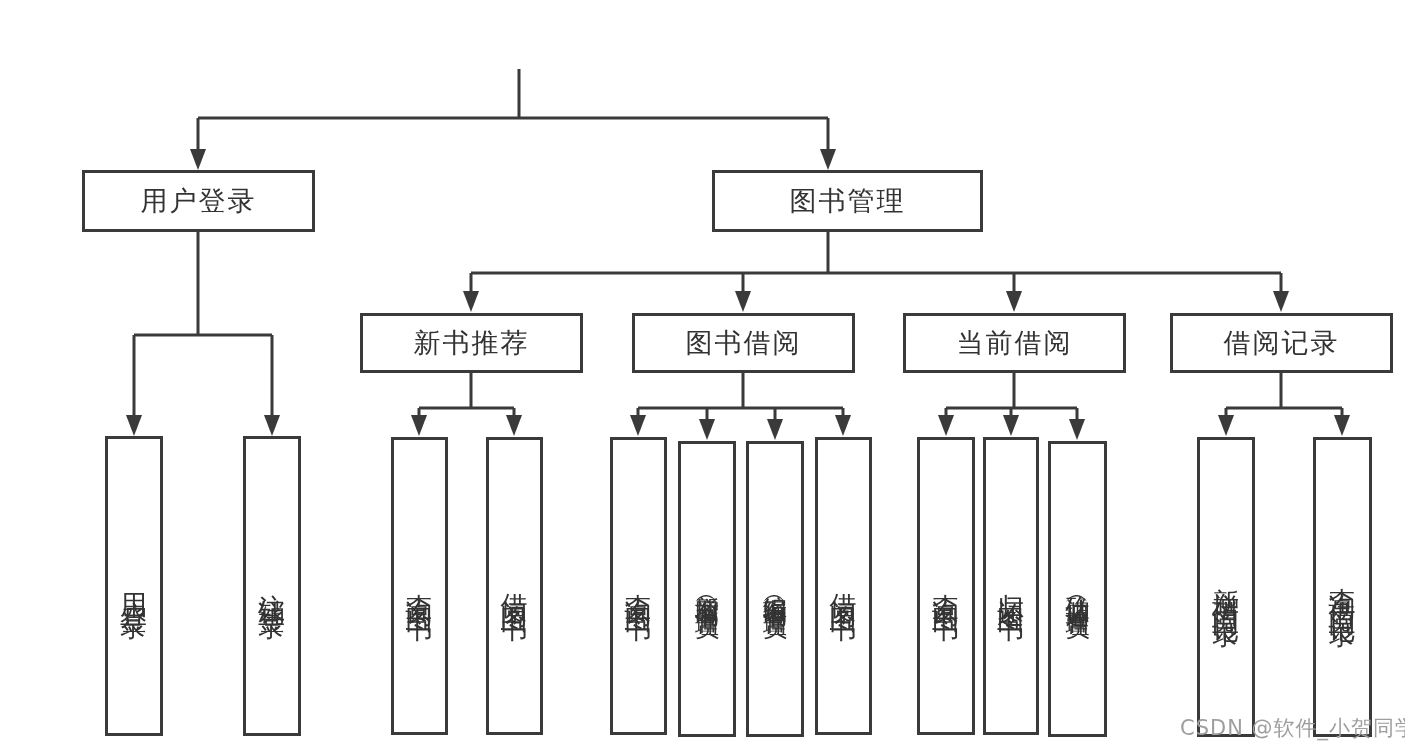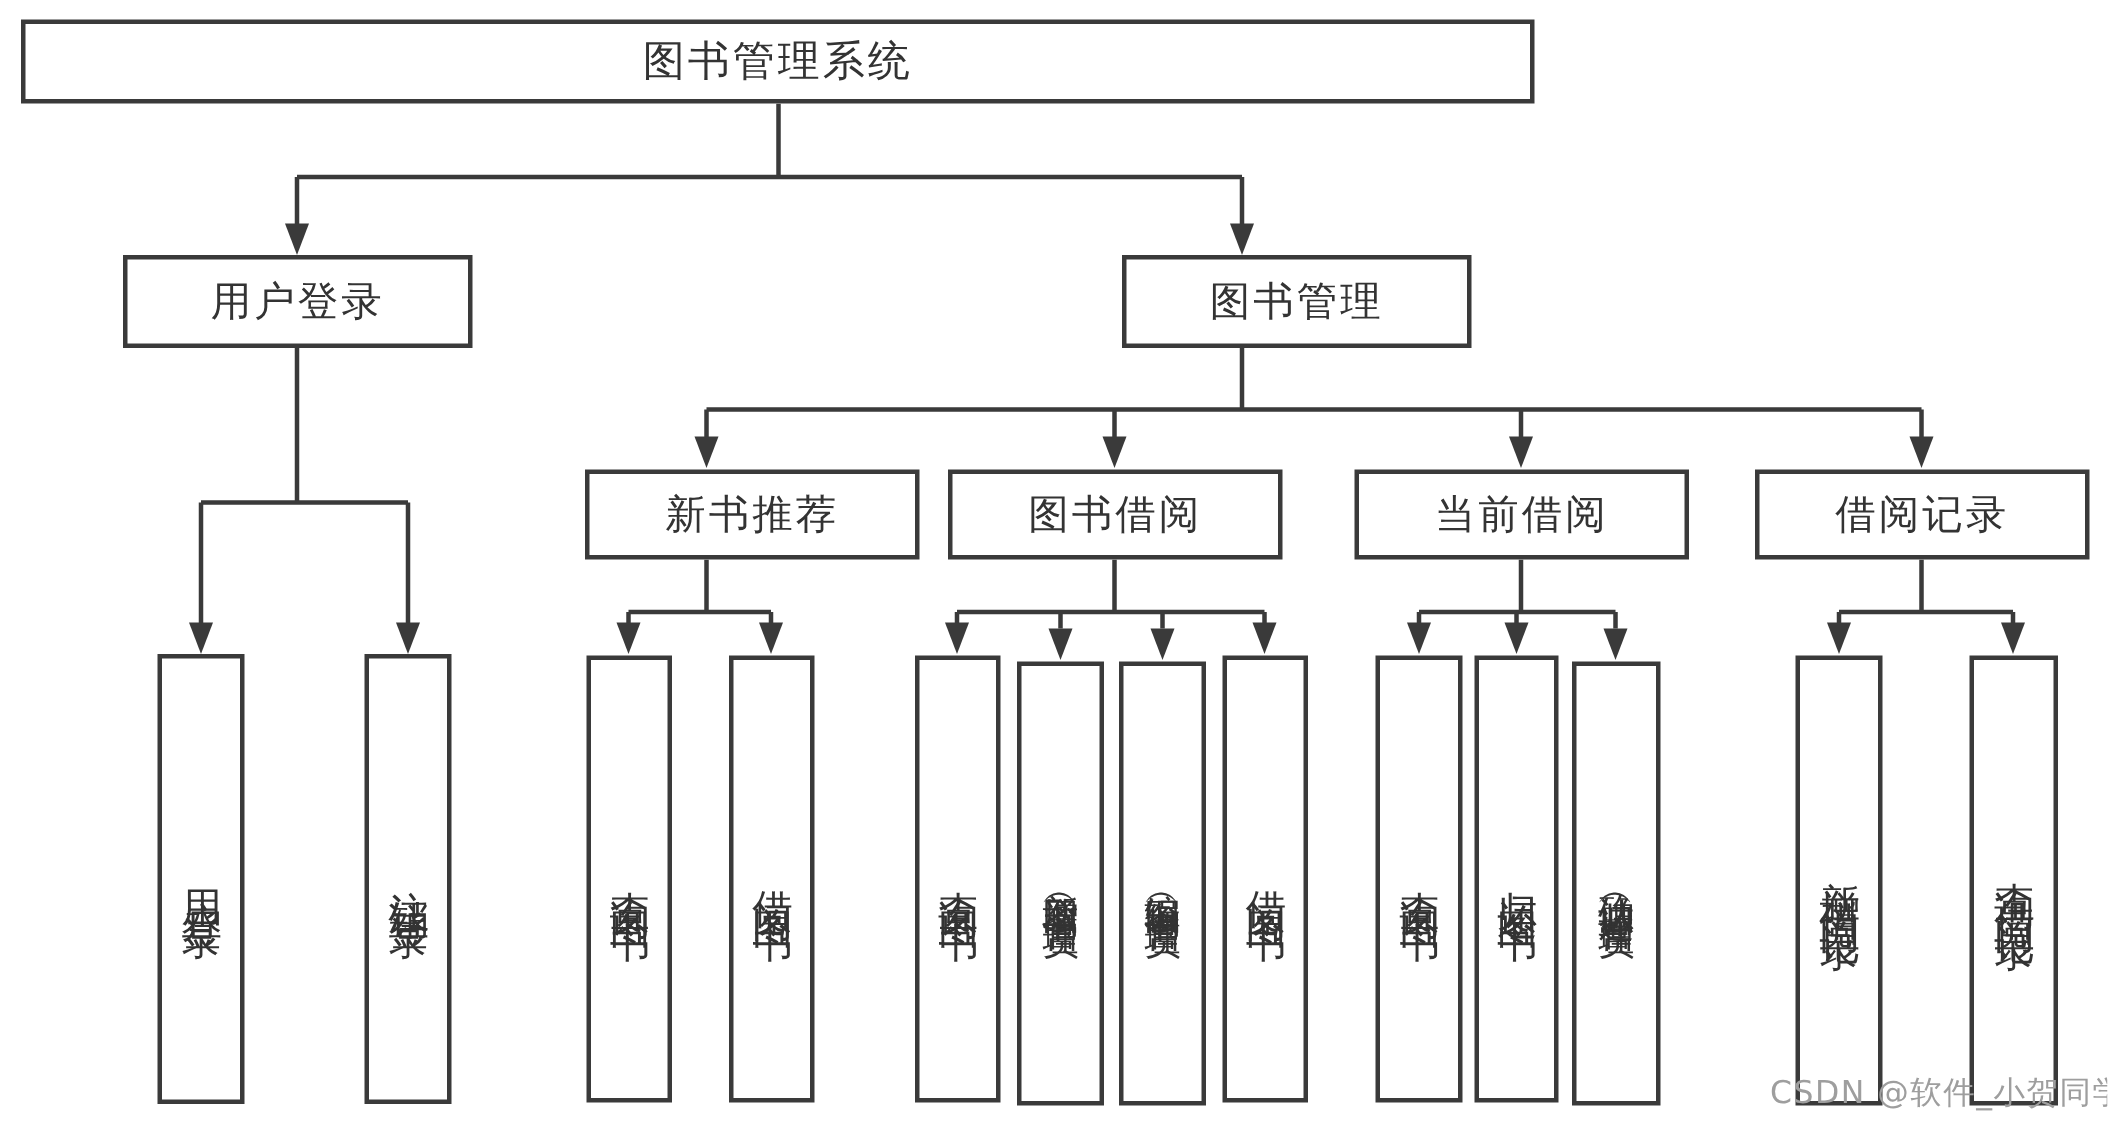--- a/index.html
+++ b/index.html
@@ -105,32 +105,29 @@
       <polygon points="1069,419 1085,419 1077,440"></polygon>
     </g>
 
     <g>
       <path d="M1281,373 V408 M1226,408 H1342 M1226,408 V416 M1342,408 V416"></path>
       <polygon points="1218,415 1234,415 1226,436"></polygon>
       <polygon points="1334,415 1350,415 1342,436"></polygon>
     </g>
   </svg>
 
-  <div class="node root" style="left:14px;top:13px;width:1009px;height:56px;">
-    <span class="hlabel">图书管理系统</span>
-  </div>
 
   <div class="node" style="left:82px;top:170px;width:233px;height:62px;">
     <span class="hlabel">用户登录</span>
   </div>
-  <div class="node" style="left:712px;top:170px;width:233px;height:62px;margin-left:36px;">
+  <div class="node" style="left:712px;top:170px;width:271px;height:62px;">
     <span class="hlabel">图书管理</span>
   </div>
 
-  <div class="node" style="left:360px;top:313px;width:223px;height:60px;margin-left:30px;">
+  <div class="node" style="left:360px;top:313px;width:223px;height:60px;">
     <span class="hlabel">新书推荐</span>
   </div>
   <div class="node" style="left:632px;top:313px;width:223px;height:60px;">
     <span class="hlabel">图书借阅</span>
   </div>
   <div class="node" style="left:903px;top:313px;width:223px;height:60px;font-family:Liberation Serif, serif;">
     <span class="hlabel">当前借阅</span>
   </div>
   <div class="node" style="left:1170px;top:313px;width:223px;height:60px;font-family:Liberation Mono, monospace;">
     <span class="hlabel">借阅记录</span>

